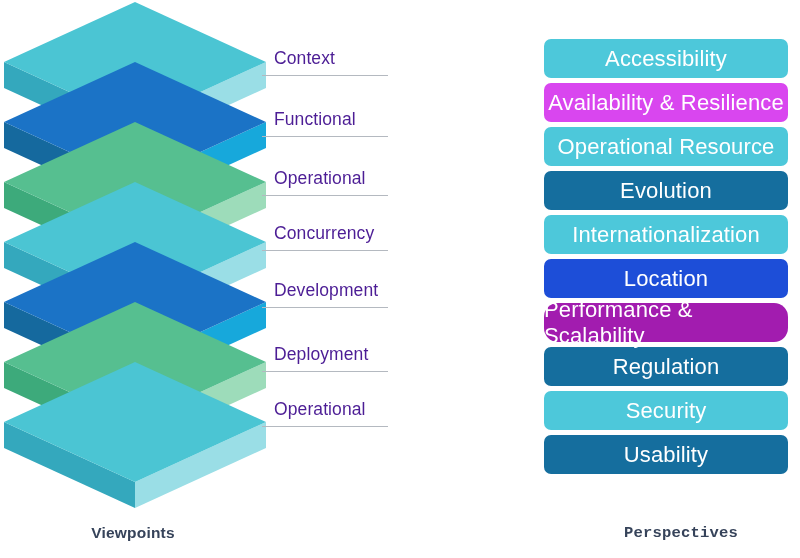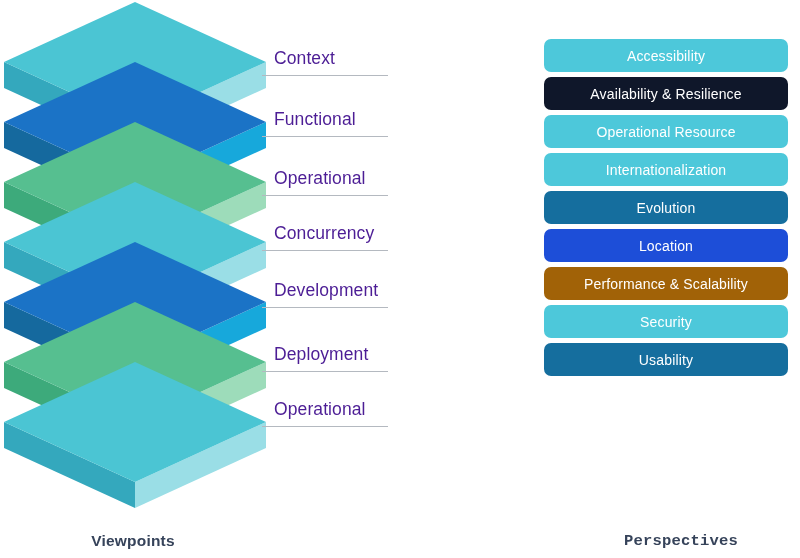--- a/index.html
+++ b/index.html
@@ -49,43 +49,42 @@
   }
 
   
   #perspectives-panel {
     position: absolute;
     left: 544px;
     top: 39px;
     width: 244px;
   }
   .persp-bar {
-    height: 33px;
+    height: 39px;
     margin-bottom: 5px;
     border-radius: 7px;
     display: flex;
     align-items: center;
     justify-content: center;
     color: #ffffff;
-    font-size: 14px;
+    font-size: 22px;
     letter-spacing: 0.15px;
     box-sizing: border-box;
   }
   .persp-bar:last-child { margin-bottom: 0; }
 
   
   .caption {
     position: absolute;
     top: 524px;
     font-size: 15.5px;
     font-weight: bold;
     color: #36435a;
     letter-spacing: 0.2px;
     text-align: center;
-    margin-top: 8px;
   }
   #caption-viewpoints { left: 33px; width: 200px; }
   #caption-perspectives { left: 581px; width: 200px; font-family: Liberation Mono, monospace; }
 </style>
 </head>
 <body>
 
 <div id="viewpoints-panel">
 
   <svg id="stack-svg" viewBox="0 0 420 500" xmlns="http://www.w3.org/2000/svg">
@@ -139,25 +138,26 @@
       <div class="vp-label" style="left: 274px; top: 282px;">Development</div>
       <div class="vp-rule" style="left: 262px; top: 371px; width: 126px;"></div>
       <div class="vp-label" style="left: 274px; top: 346px;">Deployment</div>
       <div class="vp-rule" style="left: 262px; top: 426px; width: 126px;"></div>
       <div class="vp-label" style="left: 274px; top: 401px;">Operational</div>
     </div>
 </div>
 
 <div id="perspectives-panel">
     <div class="persp-bar" style="background: rgb(77, 200, 218);">Accessibility</div>
-    <div class="persp-bar" style="background: #0f172a;">Availability &amp; Resilience</div>
+    <div class="persp-bar" style="background: #d946ef;">Availability &amp; Resilience</div>
     <div class="persp-bar" style="background: rgb(77, 200, 218);">Operational Resource</div>
+    <div class="persp-bar" style="background: rgb(21, 110, 158);">Evolution</div>
     <div class="persp-bar" style="background: rgb(77, 200, 218);">Internationalization</div>
-    <div class="persp-bar" style="background: rgb(21, 110, 158);">Evolution</div>
     <div class="persp-bar" style="background: #1d4ed8;">Location</div>
-    <div class="persp-bar" style="background: #a16207;">Performance &amp; Scalability</div>
+    <div class="persp-bar" style="background: #a21caf; border-radius: 14px;">Performance &amp; Scalability</div>
+    <div class="persp-bar" style="background: rgb(21, 110, 158);">Regulation</div>
     <div class="persp-bar" style="background: rgb(77, 200, 218);">Security</div>
     <div class="persp-bar" style="background: rgb(21, 110, 158);">Usability</div>
   </div>
 
 <div class="caption" id="caption-viewpoints">Viewpoints</div>
 
 <div class="caption" id="caption-perspectives">Perspectives</div>
 
 </body></html>

